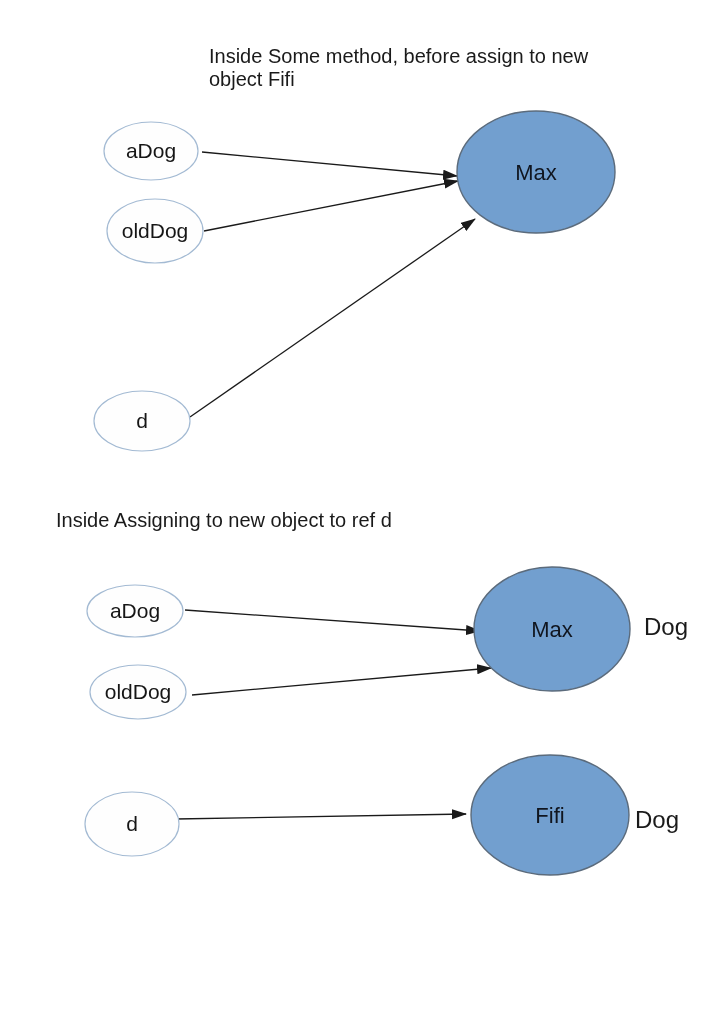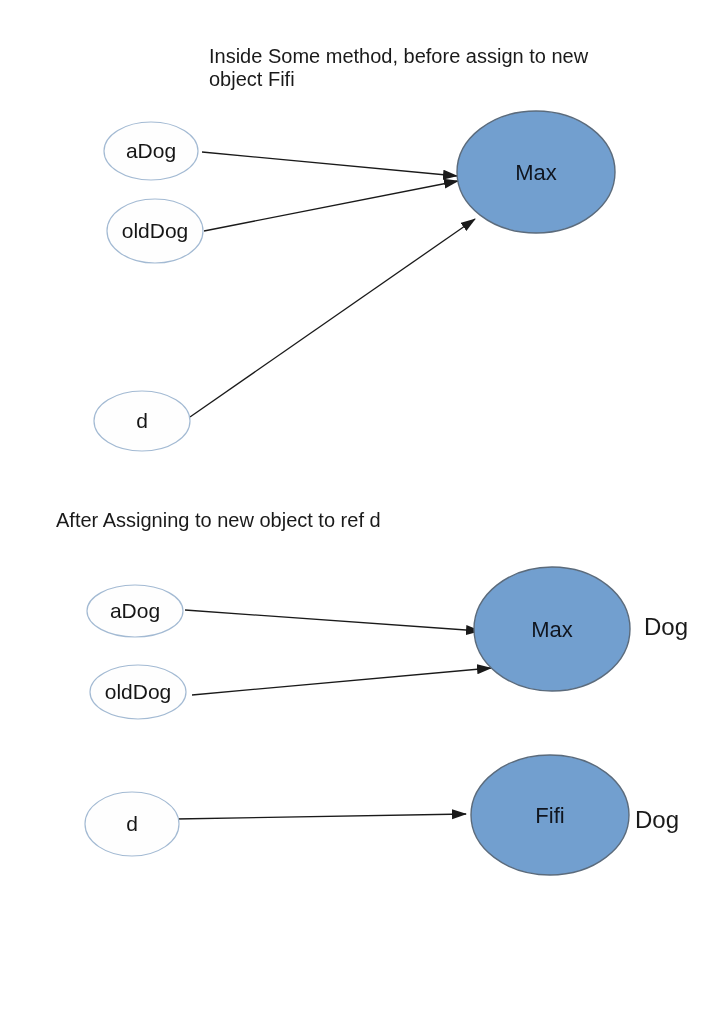--- a/index.html
+++ b/index.html
@@ -50,21 +50,21 @@
     text-anchor: middle;
   }
 </style>
 </head>
 <body>
 
 <div class="canvas">
 
   <div class="title title-before">Inside Some method, before assign to new object Fifi</div>
 
-  <div class="title title-after">After Assigning to new object to ref d</div>
+  <div class="title title-after">Inside Assigning to new object to ref d</div>
 
   <div class="type-label type-label-max">Dog</div>
 
   <div class="type-label type-label-fifi">Dog</div>
 
   <svg class="diagram-svg" viewBox="0 0 724 1024">
     <defs>
       <marker id="arrowhead" markerUnits="userSpaceOnUse" markerWidth="16" markerHeight="12" refX="14" refY="5" orient="auto">
         <path d="M0,0 L15,5 L0,10 z" fill="#1a1a1a"></path>
       </marker>

